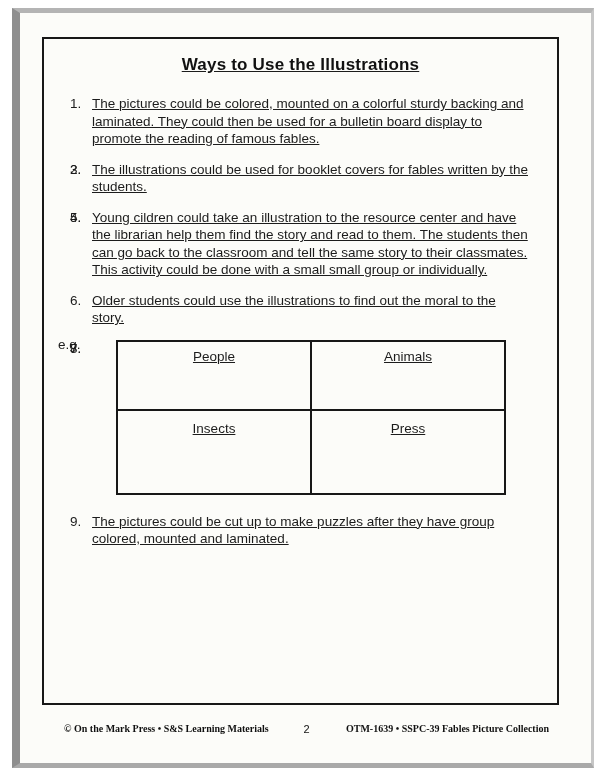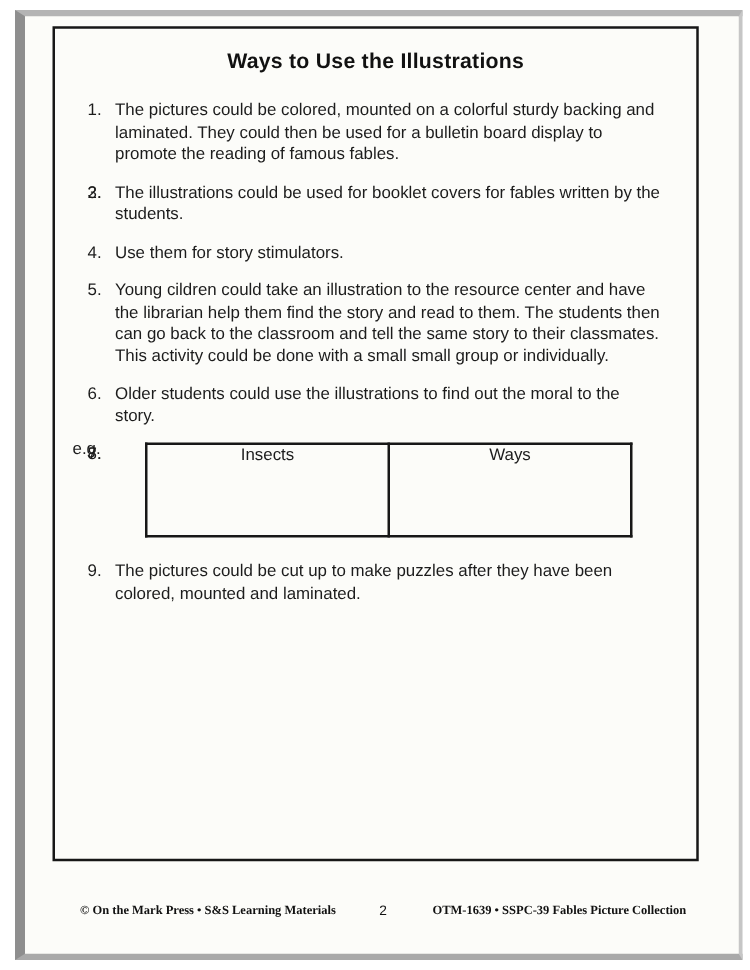--- a/index.html
+++ b/index.html
@@ -13,26 +13,27 @@
   .scan{
     position:absolute;left:12px;top:8px;right:6px;bottom:8px;
     background:#fcfcf9;
     border-left:8px solid #8e8e8e;
     border-top:5px solid #b4b4b4;
     border-right:3px solid #c6c6c6;
     border-bottom:5px solid #a9a9a9;
   }
   
   .frame{
-    position:absolute;left:22px;top:8px;right:32px;height:668px;
+    position:absolute;left:22px;top:24px;right:32px;height:668px;
     border:2px solid #171717;
     box-sizing:border-box;
     padding:12px 26px;
     color:#1c1c1c;
     overflow:hidden;
+    text-decoration:underline;
   }
   .title{
     text-align:center;
     font-size:17px;
     font-weight:bold;
     letter-spacing:.2px;
     margin:4px 0 20px 0;
     color:#111;
   }
   .item{
@@ -61,21 +62,21 @@
     table-layout:fixed;
   }
   table.classify td{
     border:2px solid #171717;
     vertical-align:top;
     text-align:center;
     font-size:13.5px;
     padding:0;
   }
   table.classify tr.r1 td{height:60px;padding-top:7px;}
-  table.classify tr.r2 td{height:72px;}
+  table.classify tr.r2 td{height:72px;padding-top:10px;}
   .footer{
     position:absolute;left:44px;right:42px;top:710px;
     font-family:"Liberation Serif", serif;
     font-weight:bold;
     font-size:10px;
     color:#111;
   }
   .footer .left{position:absolute;left:0;top:0;}
   .footer .center{position:absolute;left:0;right:0;text-align:center;top:0;font-family:"Liberation Sans",sans-serif;font-weight:normal;font-size:11px;}
   .footer .right{position:absolute;right:0;top:0;}
@@ -97,21 +98,20 @@
       <span class="num">2.</span>
     </div>
 
     <div class="item">
       <span class="num">3.</span>
       <span class="txt">The illustrations could be used for booklet covers for fables written by the students.</span>
     </div>
 
     <div class="item">
       <span class="num">4.</span>
-      <span class="txt">Use them for story stimulators.</span>
     </div>
 
     <div class="item">
       <span class="num">5.</span>
       <span class="txt">Young cildren could take an illustration to the resource center and have the librarian help them find the story and read to them. The students then can go back to the classroom and tell the same story to their classmates. This activity could be done with a small small group or individually.</span>
     </div>
 
     <div class="item">
       <span class="num">6.</span>
       <span class="txt">Older students could use the illustrations to find out the moral to the story.</span>
@@ -122,31 +122,35 @@
     </div>
 
     <div class="item">
       <span class="num">8.</span>
     </div>
 
     <div class="example-row">
       <span class="eg">e.g.</span>
       <table class="classify">
         <tbody>
+          <tr class="r1">
+            <td>People</td>
+            <td>Animals</td>
+          </tr>
           <tr class="r2">
             <td>Insects</td>
-            <td>Ways</td>
+            <td>Press</td>
           </tr>
         </tbody>
       </table>
     </div>
 
     <div class="item">
       <span class="num">9.</span>
-      <span class="txt">The pictures could be cut up to make puzzles after they have been colored, mounted and laminated.</span>
+      <span class="txt">The pictures could be cut up to make puzzles after they have group colored, mounted and laminated.</span>
     </div>
 
   </div>
 
   <div class="footer">
     <span class="left">© On the Mark Press • S&amp;S Learning Materials</span>
     <span class="center">2</span>
     <span class="right">OTM-1639 • SSPC-39 Fables Picture Collection</span>
   </div>
 </div>

